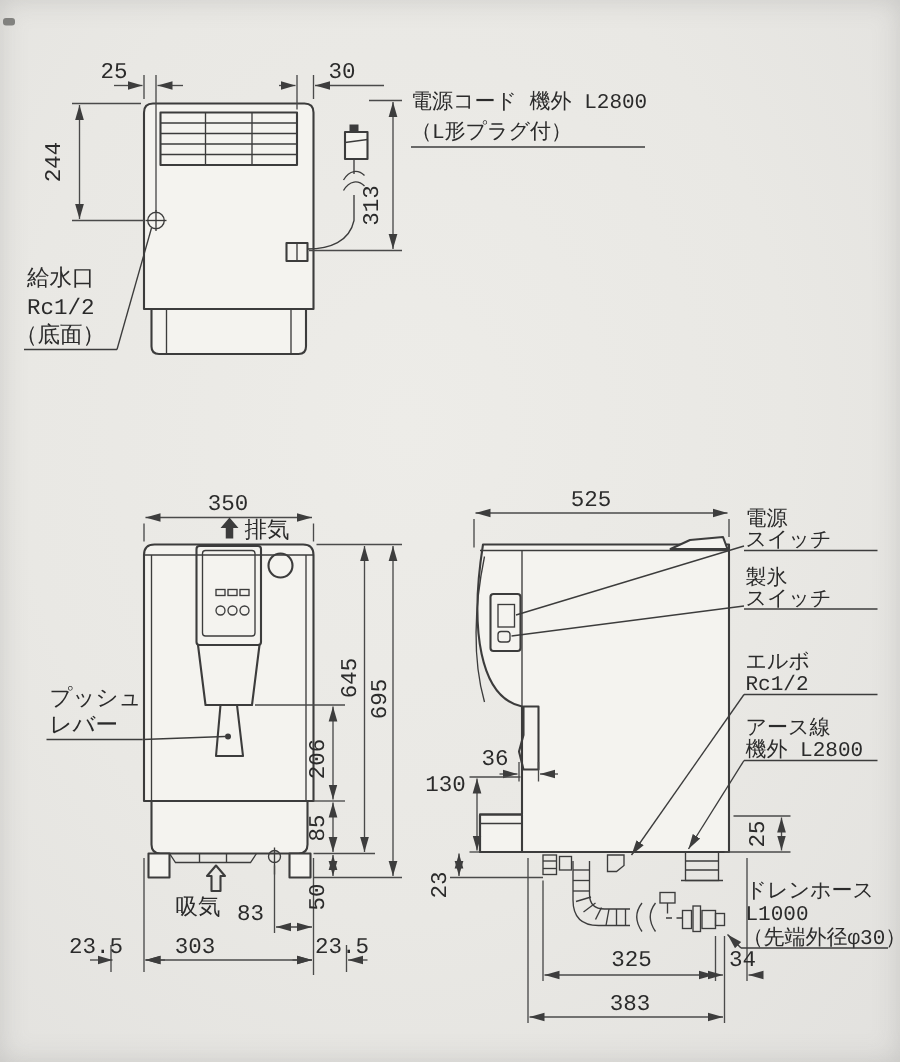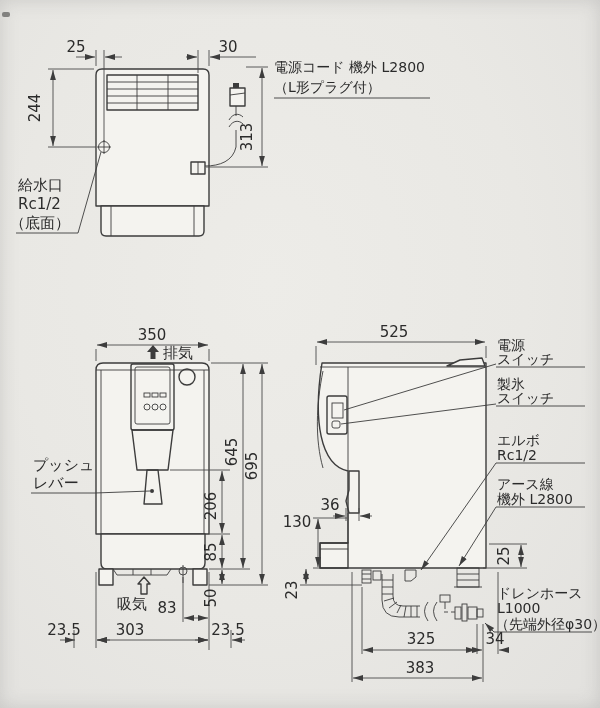--- a/index.html
+++ b/index.html
@@ -1,20 +1,21 @@
 <!DOCTYPE html>
 <html><head>
 <meta charset="utf-8">
 <style>
   html,body{margin:0;padding:0;}
   body{width:600px;height:708px;font-family:"DejaVu Sans",sans-serif;}
   .canvas{
     position:relative;width:600px;height:708px;overflow:hidden;
     background:radial-gradient(ellipse at 45% 40%, #edece8 0%, #e9e8e4 55%, #e2e1de 100%);
     box-shadow:inset 0 0 18px rgba(120,120,118,.25);
+    font-family:Liberation Mono, monospace;
   }
   svg{position:absolute;left:0;top:0;}
   .out{stroke:#3c3c3c;stroke-width:1.4;fill:#f4f3ef;stroke-linejoin:round;}
   .outn{stroke:#3c3c3c;stroke-width:1.4;fill:none;stroke-linejoin:round;}
   .thin{stroke:#3c3c3c;stroke-width:0.9;fill:none;}
   .dim{stroke:#4a4a4a;stroke-width:0.9;fill:none;}
   .dark{fill:#3c3c3c;stroke:none;}
   text{fill:#2b2b2b;}
   .dt{font-size:15px;}
   .lbl{font-size:14px;}

